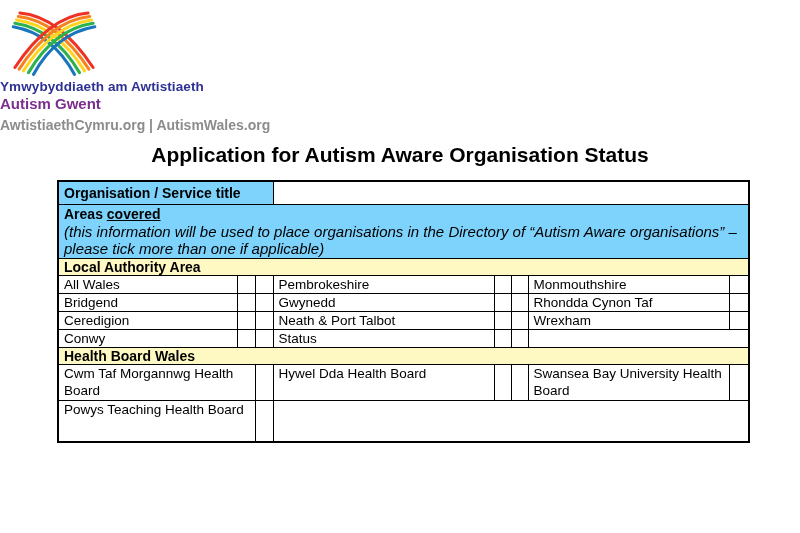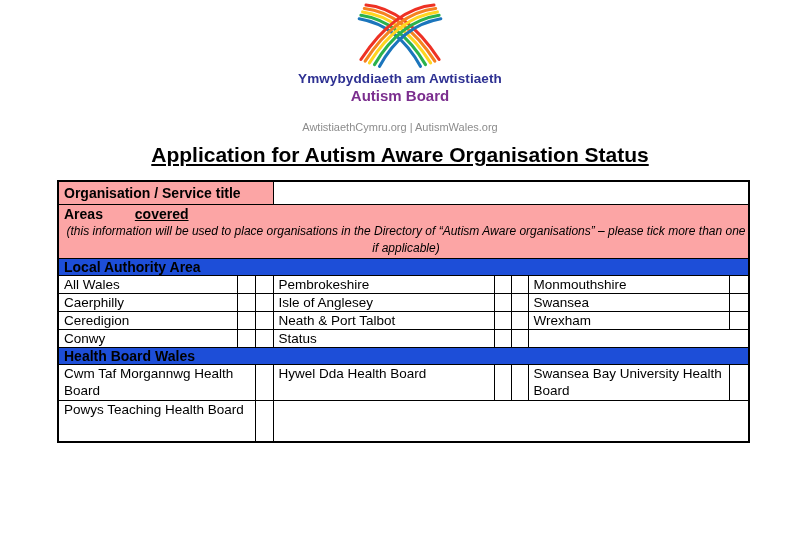--- a/index.html
+++ b/index.html
@@ -6,50 +6,51 @@
   html, body { background: #ffffff; }
   body { font-family: "Liberation Sans", sans-serif; }
   .page {
     position: relative;
     width: 800px; height: 533px;
     background: #ffffff;
     overflow: hidden;
   }
   
   .logo-block {
-    display: flex; flex-direction: column; align-items: center;
+    padding-top: 8px;
+    display: flex; flex-direction: column; 
   }
   .logo-svg { display: block; width: 108px; height: 68px; }
   .logo-welsh { margin-top: 3px; font-size: 13.5px; font-weight: 700; color: #2E3192; letter-spacing: 0.1px; }
   .logo-english { margin-top: 1px; font-size: 15px; font-weight: 700; color: #7B2E8E; }
-  .logo-sites { margin-top: 17px; font-size: 11px; font-weight: 400; color: #8C8C8C; }
+  .logo-sites { margin-top: 5px; font-size: 14px; font-weight: 700; color: #8C8C8C; }
   
   .doc-title {
     margin-top: 10px;
     text-align: center;
-    font-size: 21px; font-weight: 700; color: #000; text-decoration: underline;
+    font-size: 21px; font-weight: 700; color: #000;
   }
   
   table.form-table {
     margin: 13px 0 0 57px;
     width: 691px;
     border-collapse: collapse;
     table-layout: fixed;
     border: 2px solid #000;
     font-size: 13.5px; color: #000;
   }
   table.form-table td { border: 1px solid #000; padding: 0 0 0 5px; overflow: hidden; }
-  td.blue { background: #fca5a5; }
-  td.gray { background: #1d4ed8; }
+  td.blue { background: #7dd3fc; }
+  td.gray { background: #fef9c3; }
   .r-orgtitle td { height: 23px; font-weight: 700; font-size: 14px; }
   .r-orgtitle td.input-cell { background: #fff; font-weight: 400; }
   .r-areas td { height: 52px; padding: 2px 6px 2px 5px; vertical-align: top; }
   .areas-label { font-weight: 700; font-size: 14px; line-height: 18px; }
-  .areas-label .u { text-decoration: underline; margin-left: 28px; }
-  .areas-note { font-style: italic; font-size: 12px; line-height: 17.5px; text-align: center; }
+  .areas-label .u { text-decoration: underline; }
+  .areas-note { font-style: italic; font-size: 15px; line-height: 17.5px; }
   .r-gray td { height: 17px; font-weight: 700; font-size: 14px; line-height: 16px; }
   .r-la td { height: 18px; line-height: 17px; white-space: nowrap; }
   .r-hb td { height: 36px; line-height: 17.5px; vertical-align: top; padding-top: 1px; }
   .r-hb-last td { height: 42px; }
   td.tick, td.sp { padding: 0; }
 </style>
 </head>
 <body>
 
 <div class="page">
@@ -63,21 +64,21 @@
       <path d="M 20,10 Q 66,15 103,72" stroke="#F58220"></path>
       <path d="M 22,6  Q 68,10 108,70" stroke="#EE3124"></path>
 
       <path d="M 110,22 Q 64,30 38,78" stroke="#1B75BC"></path>
       <path d="M 108,18 Q 62,25 32,76" stroke="#2BB24C"></path>
       <path d="M 106,14 Q 60,20 26,74" stroke="#FFD520"></path>
       <path d="M 104,10 Q 58,15 21,72" stroke="#F58220"></path>
       <path d="M 102,6  Q 56,10 16,70" stroke="#EE3124"></path>
     </svg>
     <div class="logo-welsh">Ymwybyddiaeth am Awtistiaeth</div>
-    <div class="logo-english">Autism Board</div>
+    <div class="logo-english">Autism Gwent</div>
     <div class="logo-sites">AwtistiaethCymru.org | AutismWales.org</div>
   </div>
 
   <h1 class="doc-title">Application for Autism Aware Organisation Status</h1>
 
   <table class="form-table">
     <colgroup>
       <col style="width:179px">
         <col style="width:18px">
         <col style="width:18px">
@@ -109,27 +110,27 @@
         <td>All Wales</td>
         <td class="tick"></td>
         <td class="sp"></td>
         <td>Pembrokeshire</td>
         <td class="tick"></td>
         <td class="sp"></td>
         <td>Monmouthshire</td>
         <td class="tick"></td>
       </tr>
       <tr class="r-la">
-        <td>Caerphilly</td>
+        <td>Bridgend</td>
         <td class="tick"></td>
         <td class="sp"></td>
-        <td>Isle of Anglesey</td>
+        <td>Gwynedd</td>
         <td class="tick"></td>
         <td class="sp"></td>
-        <td>Swansea</td>
+        <td>Rhondda Cynon Taf</td>
         <td class="tick"></td>
       </tr>
       <tr class="r-la">
         <td>Ceredigion</td>
         <td class="tick"></td>
         <td class="sp"></td>
         <td>Neath &amp; Port Talbot</td>
         <td class="tick"></td>
         <td class="sp"></td>
         <td>Wrexham</td>

